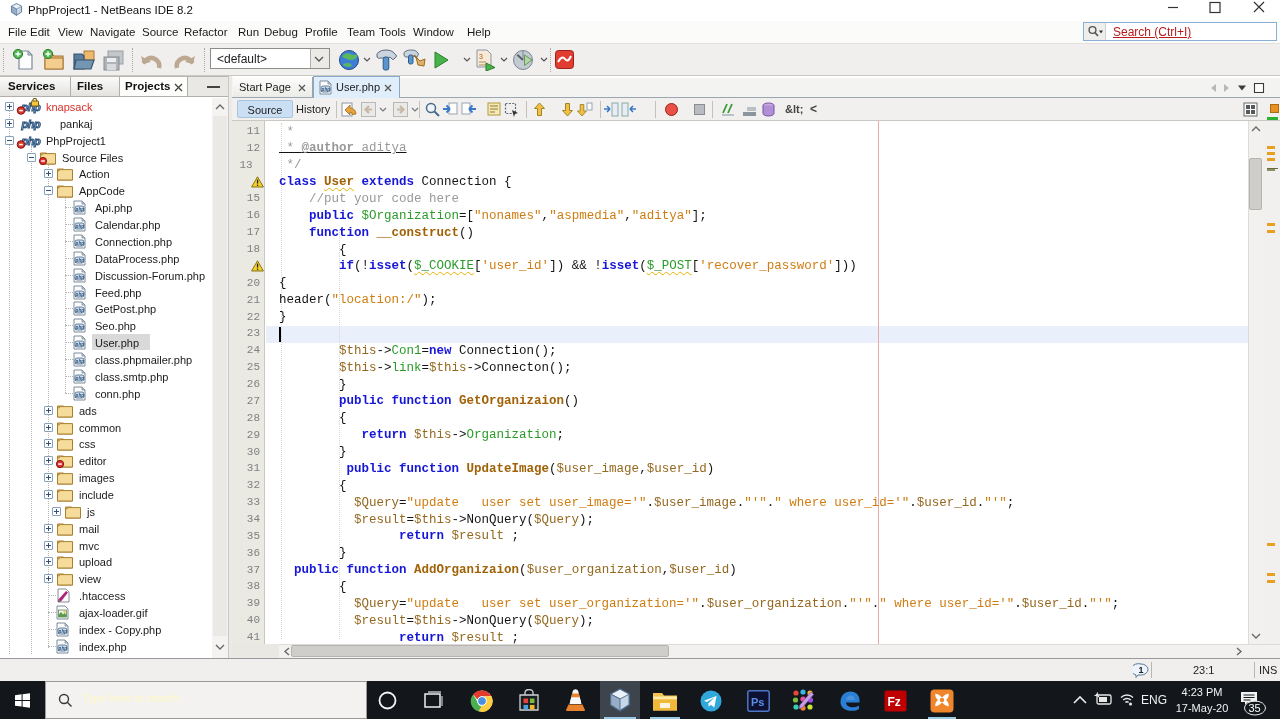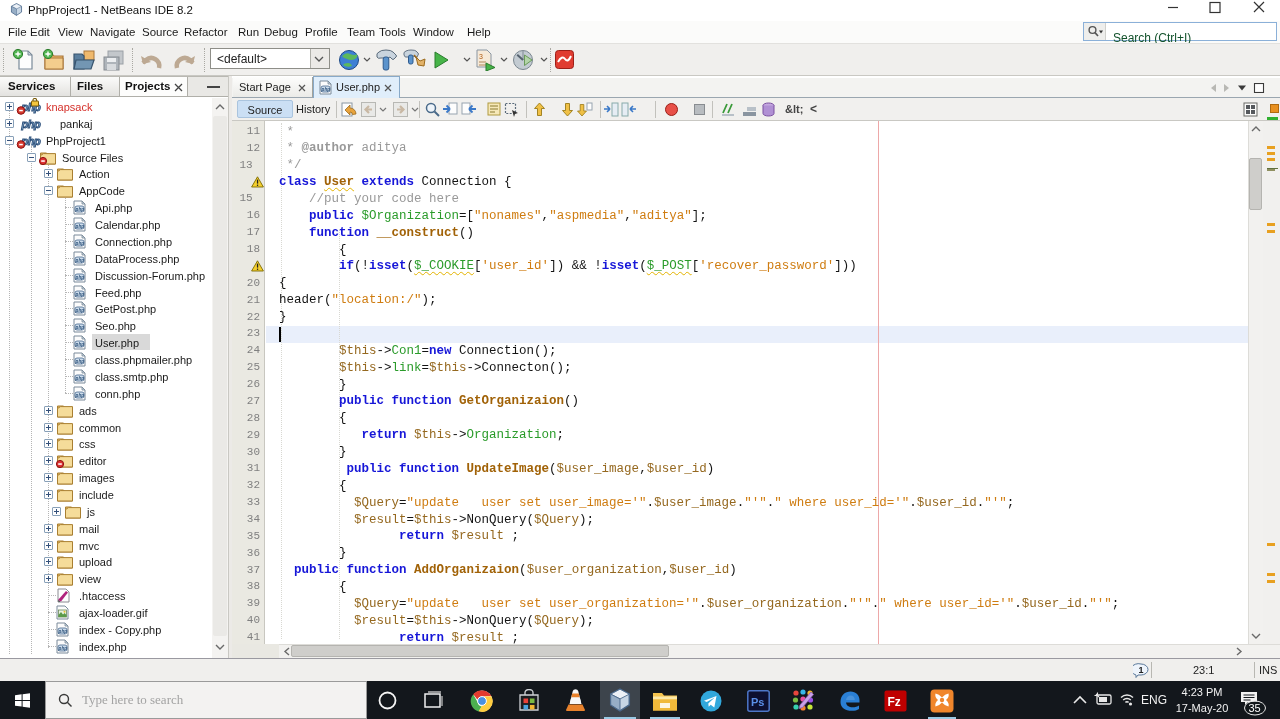--- a/index.html
+++ b/index.html
@@ -71,21 +71,21 @@
 <span style="left:413px">Window</span>
 <span style="left:467px">Help</span>
 </div>
 <div class="abs" style="left:1083px;top:22px;width:194px;height:19px;background:#fff;border:1px solid #8bb0d8;"></div>
 <div class="abs" style="left:1084px;top:23px;width:22px;height:17px;background:#eeeeec;border-right:1px solid #d0d0cc;"></div>
 <svg class="abs" style="left:1087px;top:25px" width="16" height="13" viewBox="0 0 16 13">
     <circle cx="5.5" cy="5" r="3.4" fill="none" stroke="#555" stroke-width="1.4"></circle>
     <line x1="8" y1="7.6" x2="11" y2="11" stroke="#555" stroke-width="1.6"></line>
     <path d="M12 5.5 l4 0 l-2 3 z" fill="#333"></path>
   </svg>
-<div class="abs" style="left:1113px;top:31px;font-size:12px;color:#14532d;">Search (Ctrl+I)</div>
+<div class="abs" style="left:1113px;top:25px;font-size:12px;color:#b91c1c;text-decoration:underline;">Search (Ctrl+I)</div>
 <div class="abs toolbar">
 <div class="tsep" style="left:3px"></div>
 <svg class="abs" style="left:12px;top:4px" width="24" height="24" viewBox="0 0 24 24">
       <path d="M7 3 h9 l4 4 v14 h-13 z" fill="#fdfdfd" stroke="#7a8a99" stroke-width="1.2"></path>
       <path d="M16 3 l4 4 h-4 z" fill="#c9d4de" stroke="#7a8a99" stroke-width="1"></path>
       <circle cx="6" cy="6" r="4.6" fill="#52b652" stroke="#2c7c2c"></circle>
       <path d="M6 3.4 v5.2 M3.4 6 h5.2" stroke="#fff" stroke-width="1.4"></path>
     </svg>
 <svg class="abs" style="left:42px;top:4px" width="24" height="24" viewBox="0 0 24 24">
       <path d="M3 6 h7 l2 2 h9 v13 h-18 z" fill="#eeb96a" stroke="#a9763a" stroke-width="1.2"></path>
@@ -670,30 +670,30 @@
 <div class="codewrap">
 <div class="gutter"></div>
 <div class="abs" style="left:34px;top:204.94px;width:982px;height:17px;background:#e9effb;"></div>
 <div class="abs" style="left:47px;top:205.94px;width:1.5px;height:15px;background:#000;"></div>
 <div class="abs" style="left:49px;top:2px;width:1px;height:516px;border-left:1px dotted #d8d8d2;"></div>
 <div class="abs" style="left:107px;top:108px;width:1px;height:410px;border-left:1px dotted #d8d8d2;"></div>
 <div class="abs" style="left:646px;top:0;width:1px;height:523px;background:#eda8a8;"></div>
 <div class="lnum" style="top:4.00px;">11</div>
 <div class="cl" style="top:2.50px;"><span class="c"> *</span></div>
 <div class="lnum" style="top:20.87px;">12</div>
-<div class="cl" style="top:19.37px;"><span class="c"> * <b>@author</b> aditya</span></div>
+<div class="cl" style="top:19.37px;text-decoration:underline;"><span class="c"> * <b>@author</b> aditya</span></div>
 <div class="lnum" style="top:37.74px;text-align:center;">13</div>
 <div class="cl" style="top:36.24px;"><span class="c"> */</span></div>
 <svg class="abs" style="left:19px;top:55.11px" width="13" height="12" viewBox="0 0 13 12">
         <path d="M6.5 0.8 L12.4 11 H0.6 Z" fill="#f5cf2e" stroke="#7a6a00" stroke-width="0.9"></path>
         <rect x="5.9" y="3.6" width="1.3" height="4" fill="#222"></rect>
         <rect x="5.9" y="8.6" width="1.3" height="1.3" fill="#222"></rect>
       </svg>
 <div class="cl" style="top:53.11px;"><span class="k">class</span> <span class="m u">User</span> <span class="k">extends</span> Connection {</div>
-<div class="lnum" style="top:71.48px;text-align:center;">15</div>
+<div class="lnum" style="top:71.48px;">15</div>
 <div class="cl" style="top:69.98px;">    <span class="c">//put your code here</span></div>
 <div class="lnum" style="top:88.35px;">16</div>
 <div class="cl" style="top:86.85px;">    <span class="k">public</span> <span class="g">$Organization</span>=[<span class="s">"nonames"</span>,<span class="s">"aspmedia"</span>,<span class="s">"aditya"</span>];</div>
 <div class="lnum" style="top:105.22px;">17</div>
 <div class="cl" style="top:103.72px;">    <span class="k">function</span> <span class="m">__construct</span>()</div>
 <div class="lnum" style="top:122.09px;">18</div>
 <div class="cl" style="top:120.59px;">        {</div>
 <svg class="abs" style="left:19px;top:139.46px" width="13" height="12" viewBox="0 0 13 12">
         <path d="M6.5 0.8 L12.4 11 H0.6 Z" fill="#f5cf2e" stroke="#7a6a00" stroke-width="0.9"></path>
         <rect x="5.9" y="3.6" width="1.3" height="4" fill="#222"></rect>
@@ -791,21 +791,21 @@
       <path d="M1 3.2 L7.6 2.3 V7.9 H1 Z" fill="#fff"></path>
       <path d="M8.6 2.2 L16 1.2 V7.9 H8.6 Z" fill="#fff"></path>
       <path d="M1 9 H7.6 V14.6 L1 13.7 Z" fill="#fff"></path>
       <path d="M8.6 9 H16 V15.7 L8.6 14.7 Z" fill="#fff"></path>
     </svg>
 <div class="abs" style="left:45px;top:0;width:322px;height:38px;background:#f3f2f1;border:1px solid #9a9a9a;"></div>
 <svg class="abs" style="left:58px;top:12px" width="15" height="15" viewBox="0 0 15 15">
       <circle cx="6" cy="6" r="4.5" fill="none" stroke="#3a3a3a" stroke-width="1.4"></circle>
       <line x1="9.3" y1="9.3" x2="13.5" y2="13.5" stroke="#3a3a3a" stroke-width="1.4"></line>
     </svg>
-<div class="abs" style="left:82px;top:11px;font-size:13px;color:#a3a3a3;font-family:Liberation Serif, serif;">Type here to search</div>
+<div class="abs" style="left:82px;top:11px;font-size:11px;color:#fef9c3;">Type here to search</div>
 <svg class="tico" style="left:377px;top:9px" width="21" height="21" viewBox="0 0 21 21">
       <circle cx="10.5" cy="10.5" r="8" fill="none" stroke="#f5f5f5" stroke-width="1.8"></circle>
     </svg>
 <svg class="tico" style="left:424px;top:10px" width="20" height="19" viewBox="0 0 20 19">
       <rect x="1" y="3" width="15" height="13" fill="none" stroke="#f0f0f0" stroke-width="1.5"></rect>
       <path d="M18 5 v10 M4 1 h13" stroke="#bbb" stroke-width="1.3"></path>
     </svg>
 <svg class="tico" style="left:470px;top:8px" width="24" height="24" viewBox="0 0 24 24">
       <circle cx="12" cy="12" r="10.5" fill="#fff"></circle>
       <path d="M12 1.5 a10.5 10.5 0 0 1 9.3 5.6 L12 7.5 a4.8 4.8 0 0 0 -4.5 3.2 L3.2 5.3 A10.5 10.5 0 0 1 12 1.5z" fill="#e33b2e"></path>

